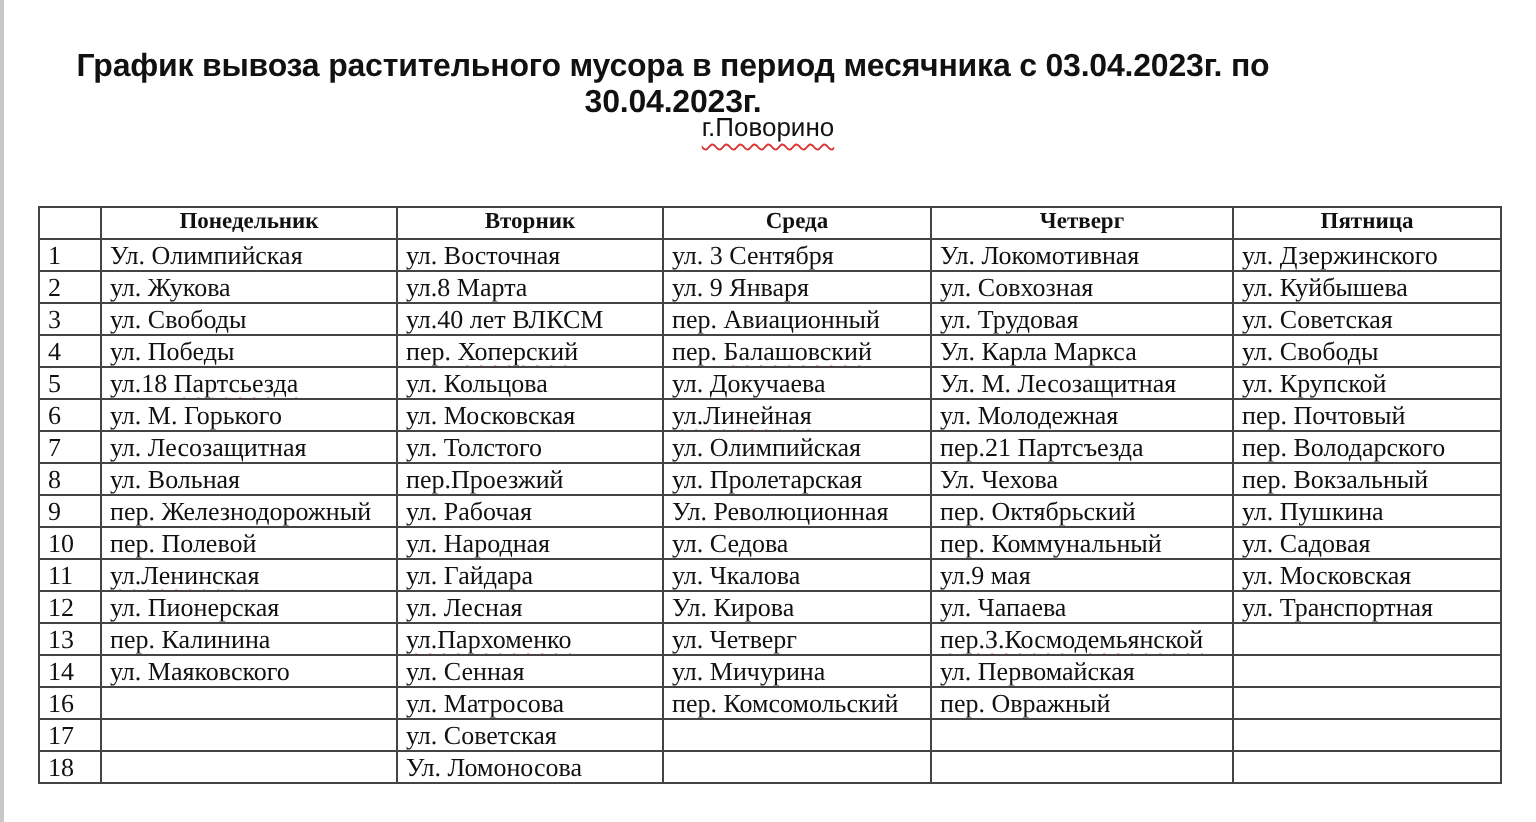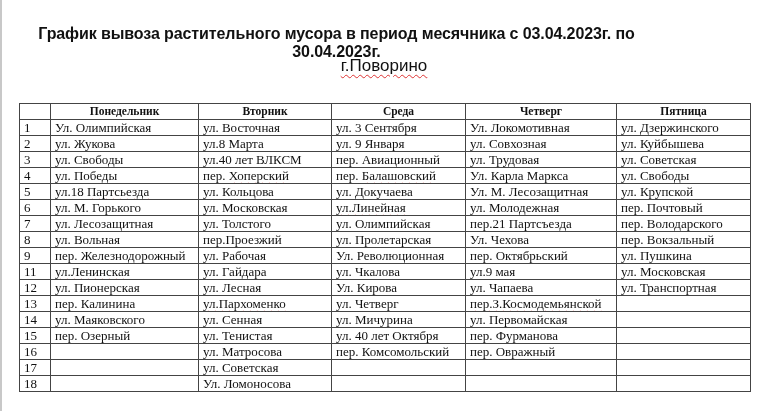--- a/index.html
+++ b/index.html
@@ -5,21 +5,21 @@
   html, body { margin:0; padding:0; background:#ffffff; }
   body { width:768px; height:411px; position:relative; overflow:hidden; }
   .left-edge { position:absolute; left:0; top:0; width:2px; height:411px; background:#c8c8c8; }
   .title {
     position:absolute; left:0; top:25px; width:643px; text-align:center;
     font-family:"Liberation Sans", sans-serif; font-weight:bold; font-size:16px; color:#111;
     letter-spacing:-0.1px; padding-left:30px; box-sizing:border-box;
   }
   .subtitle {
     position:absolute; left:0; top:56px; width:768px; text-align:center;
-    font-family:"Liberation Sans", sans-serif; font-size:17px; color:#111; padding-left:0px;
+    font-family:"Liberation Sans", sans-serif; font-size:13px; color:#111; padding-left:0px;
   }
   .subtitle span { text-decoration:underline wavy #d33; text-decoration-thickness:1px; text-underline-offset:3px; }
   table.sched {
     position:absolute; left:19px; top:103px; width:731px;
     border-collapse:collapse; table-layout:fixed;
     font-family:"Liberation Serif", serif; font-size:13px; color:#111;
   }
   table.sched th, table.sched td {
     border:1px solid #444; height:15px; padding:0 0 0 4px; line-height:15px;
     white-space:nowrap; overflow:hidden; text-align:left;
@@ -123,20 +123,28 @@
       </tr>
       <tr>
         <td><span>9</span></td>
         <td><span>пер. Железнодорожный</span></td>
         <td><span>ул. Рабочая</span></td>
         <td><span>Ул. Революционная</span></td>
         <td><span>пер. Октябрьский</span></td>
         <td><span>ул.  Пушкина</span></td>
       </tr>
       <tr>
+        <td><span>10</span></td>
+        <td><span>пер. Полевой</span></td>
+        <td><span>ул. Народная</span></td>
+        <td><span>ул. Седова</span></td>
+        <td><span>пер. Коммунальный</span></td>
+        <td><span>ул.  Садовая</span></td>
+      </tr>
+      <tr>
         <td><span>11</span></td>
         <td><span><span class="sp">ул.Ленинская</span></span></td>
         <td><span>ул. Гайдара</span></td>
         <td><span>ул. Чкалова</span></td>
         <td><span>ул.9 мая</span></td>
         <td><span>ул.  Московская</span></td>
       </tr>
       <tr>
         <td><span>12</span></td>
         <td><span>ул. Пионерская</span></td>
@@ -155,28 +163,20 @@
       </tr>
       <tr>
         <td><span>14</span></td>
         <td><span>ул. Маяковского</span></td>
         <td><span>ул. Сенная</span></td>
         <td><span>ул. Мичурина</span></td>
         <td><span>ул. Первомайская</span></td>
         <td><span></span></td>
       </tr>
       <tr>
-        <td><span>15</span></td>
-        <td><span>пер. Озерный</span></td>
-        <td><span>ул. Тенистая</span></td>
-        <td><span>ул. 40 лет Октября</span></td>
-        <td><span>пер. Фурманова</span></td>
-        <td><span></span></td>
-      </tr>
-      <tr>
         <td><span>16</span></td>
         <td><span></span></td>
         <td><span>ул. Матросова</span></td>
         <td><span>пер. Комсомольский</span></td>
         <td><span>пер. Овражный</span></td>
         <td><span></span></td>
       </tr>
       <tr>
         <td><span>17</span></td>
         <td><span></span></td>

